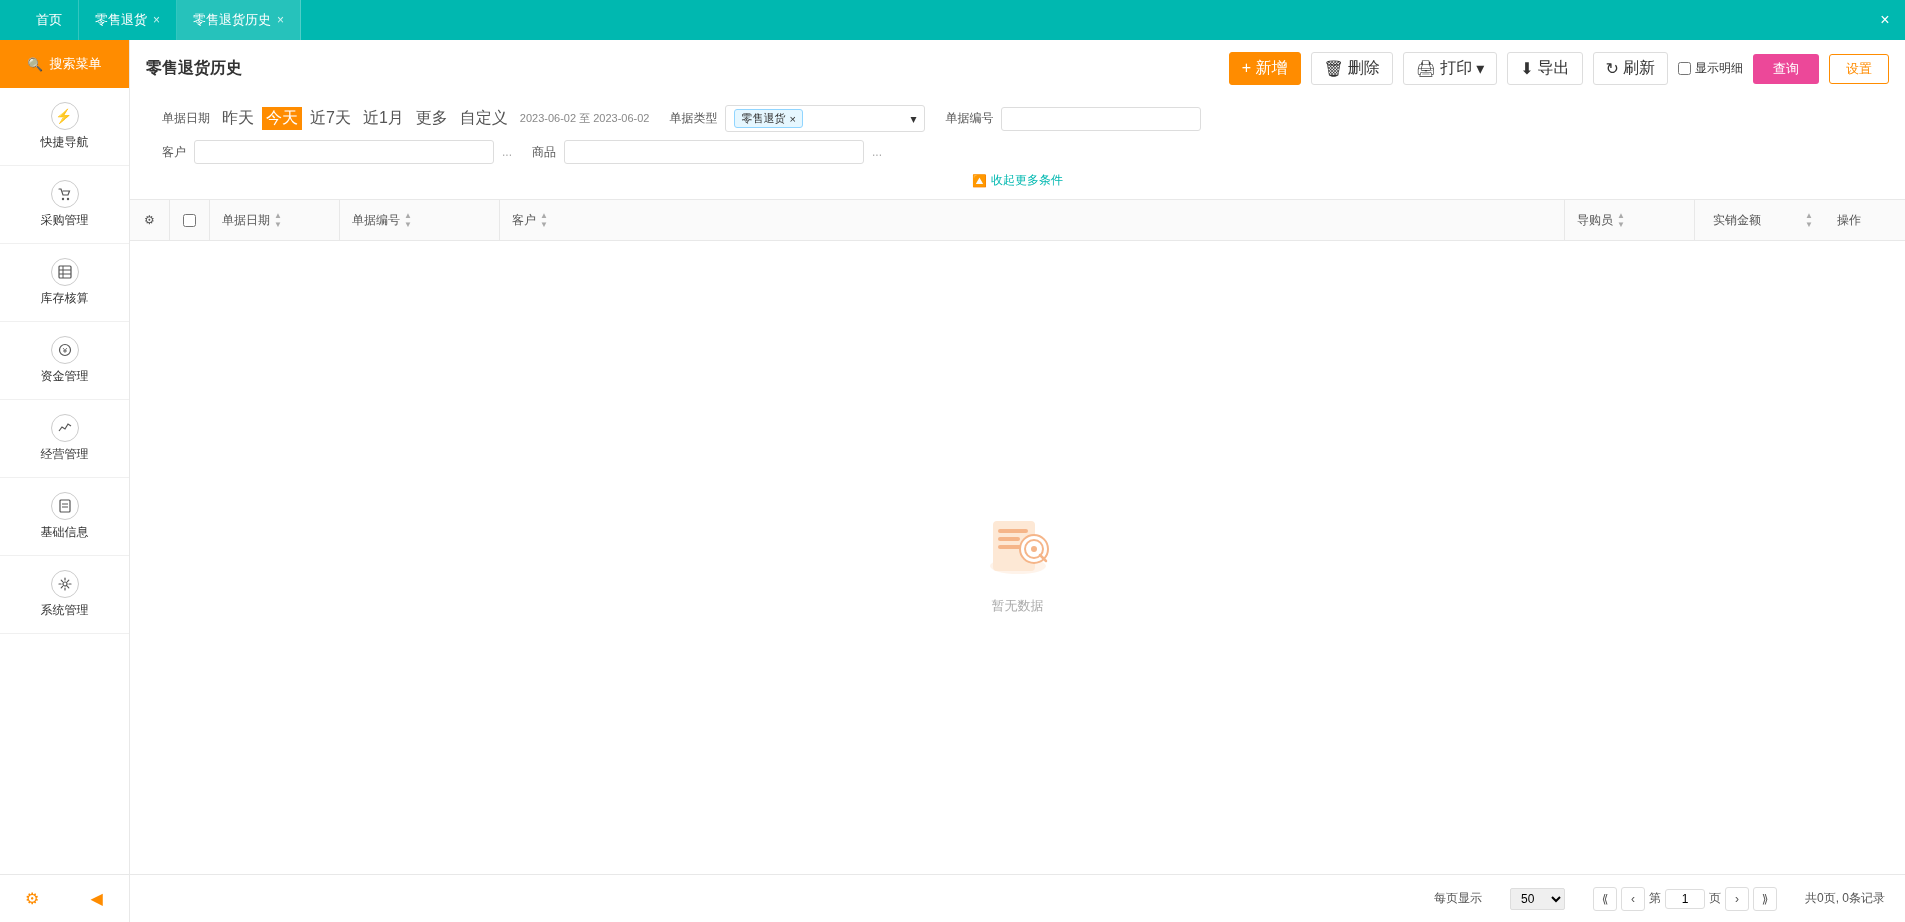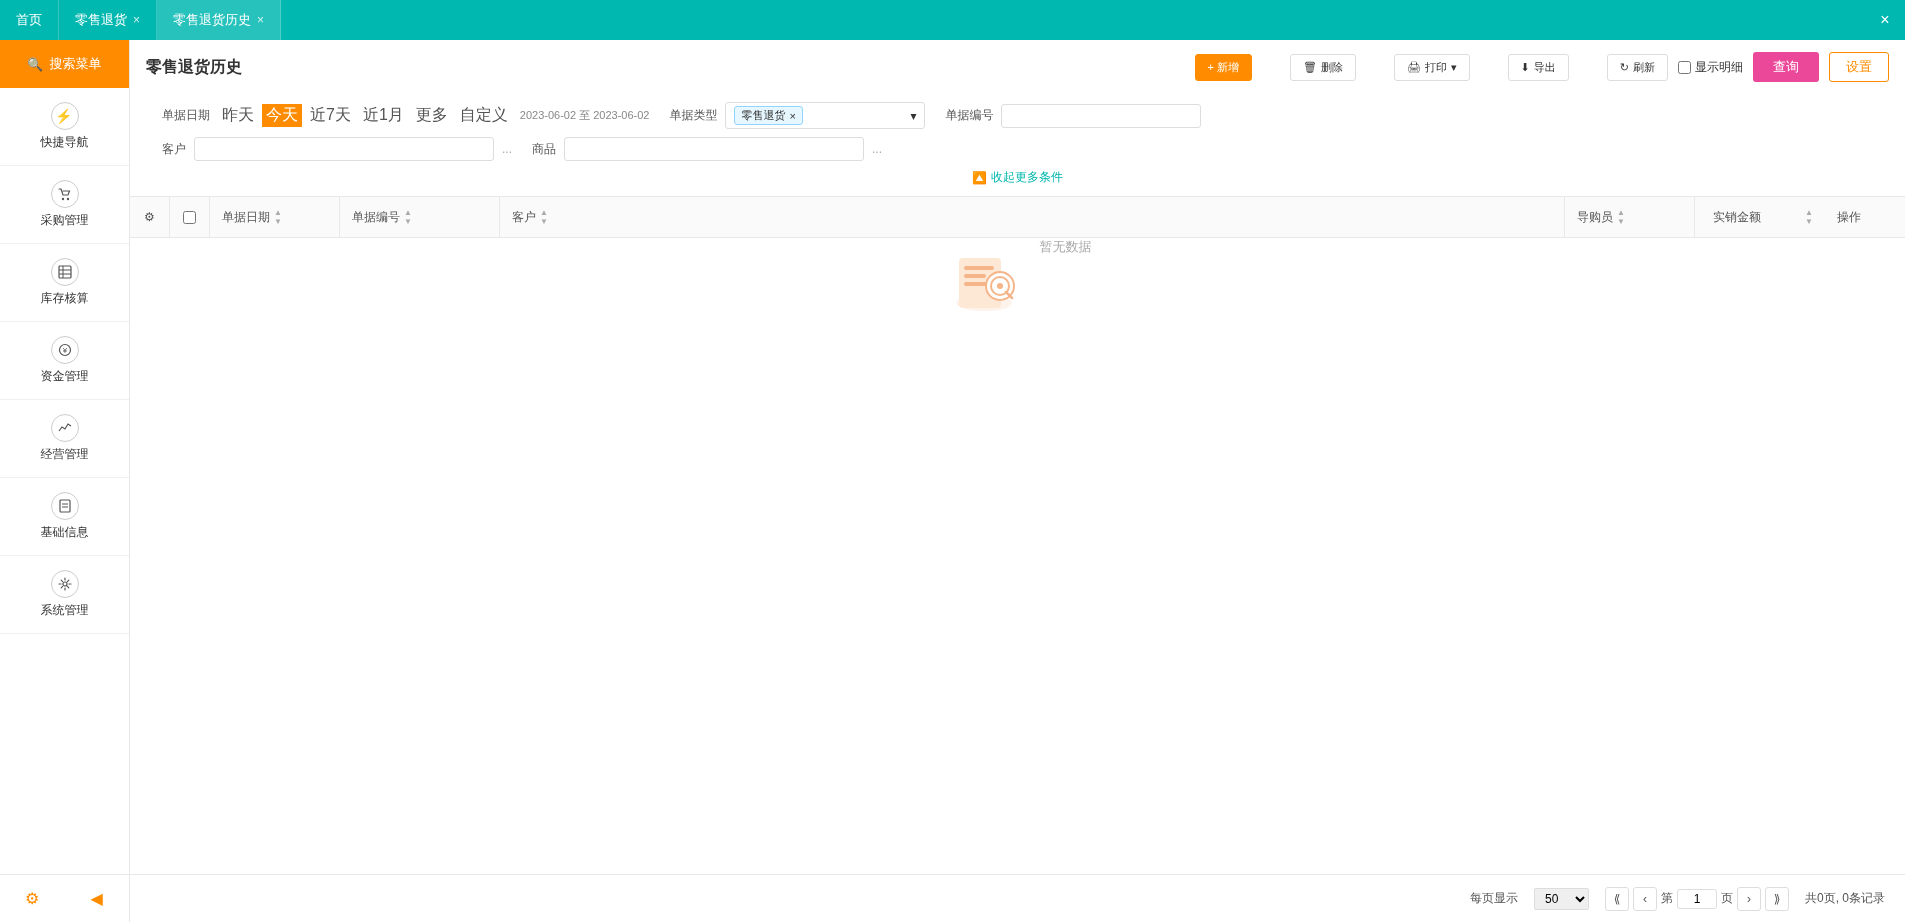--- a/index.html
+++ b/index.html
@@ -11,20 +11,21 @@
       background: #00b8b0;
       display: flex;
       align-items: center;
       flex-shrink: 0;
     }
     .top-bar .tabs {
       display: flex;
       align-items: stretch;
       height: 100%;
       flex: 1;
+      margin-left: 20px;
     }
     .top-bar .tab {
       display: flex;
       align-items: center;
       padding: 0 16px;
       font-size: 13px;
       color: #fff;
       cursor: pointer;
       border-right: 1px solid rgba(255,255,255,0.2);
       gap: 6px;
@@ -150,27 +151,26 @@
     .toolbar {
       display: flex;
       align-items: center;
       gap: 10px;
     }
     .toolbar-btn {
       display: flex;
       align-items: center;
       gap: 4px;
       padding: 5px 12px;
-      font-size: 11px;
+      font-size: 16px;
       cursor: pointer;
       border: 1px solid #ddd;
       border-radius: 3px;
       background: #fff;
       color: #333;
-      margin-left: 28px;
     }
     .toolbar-btn.primary { background: #ff8c00; color: #fff; border-color: #ff8c00; }
     .btn-query { background: #ec4899; color: #fff; border: none; padding: 6px 20px; border-radius: 3px; font-size: 13px; cursor: pointer; }
     .btn-setting { background: #fff; color: #ff8c00; border: 1px solid #ff8c00; padding: 5px 16px; border-radius: 3px; font-size: 13px; cursor: pointer; }
     .checkbox-label { display: flex; align-items: center; gap: 4px; font-size: 12px; color: #333; cursor: pointer; }
 
     
     .filter-area {
       background: #fff;
       padding: 10px 16px;
@@ -282,22 +282,22 @@
     .th-guide { width: 130px; }
     .th-amount { width: 130px; justify-content: flex-end; border-right: none; gap: 44px; }
     .th-action { width: 80px; justify-content: flex-start; border-right: none; }
     .sort-arrows { display: flex; flex-direction: column; gap: 1px; }
     .sort-arrow { font-size: 8px; color: #aaa; line-height: 1; }
 
     
     .empty-state {
       flex: 1;
       display: flex;
-      flex-direction: row;
-      align-items: flex-start;
+      flex-direction: column;
+      align-items: center;
       justify-content: center;
       gap: 16px;
     }
     .empty-illustration {
       width: 80px;
       height: 80px;
     }
     .empty-text {
       font-size: 13px;
       color: #aaa;
@@ -305,21 +305,21 @@
 
     
     .pagination-bar {
       height: 48px;
       background: #fff;
       border-top: 1px solid #e8e8e8;
       display: flex;
       align-items: center;
       justify-content: flex-end;
       padding: 0 20px;
-      gap: 16px;
+      gap: 28px;
       font-size: 12px;
       color: #555;
       flex-shrink: 0;
     }
     .pagination-select {
       border: 1px solid #ddd;
       border-radius: 2px;
       padding: 2px 6px;
       font-size: 12px;
     }

